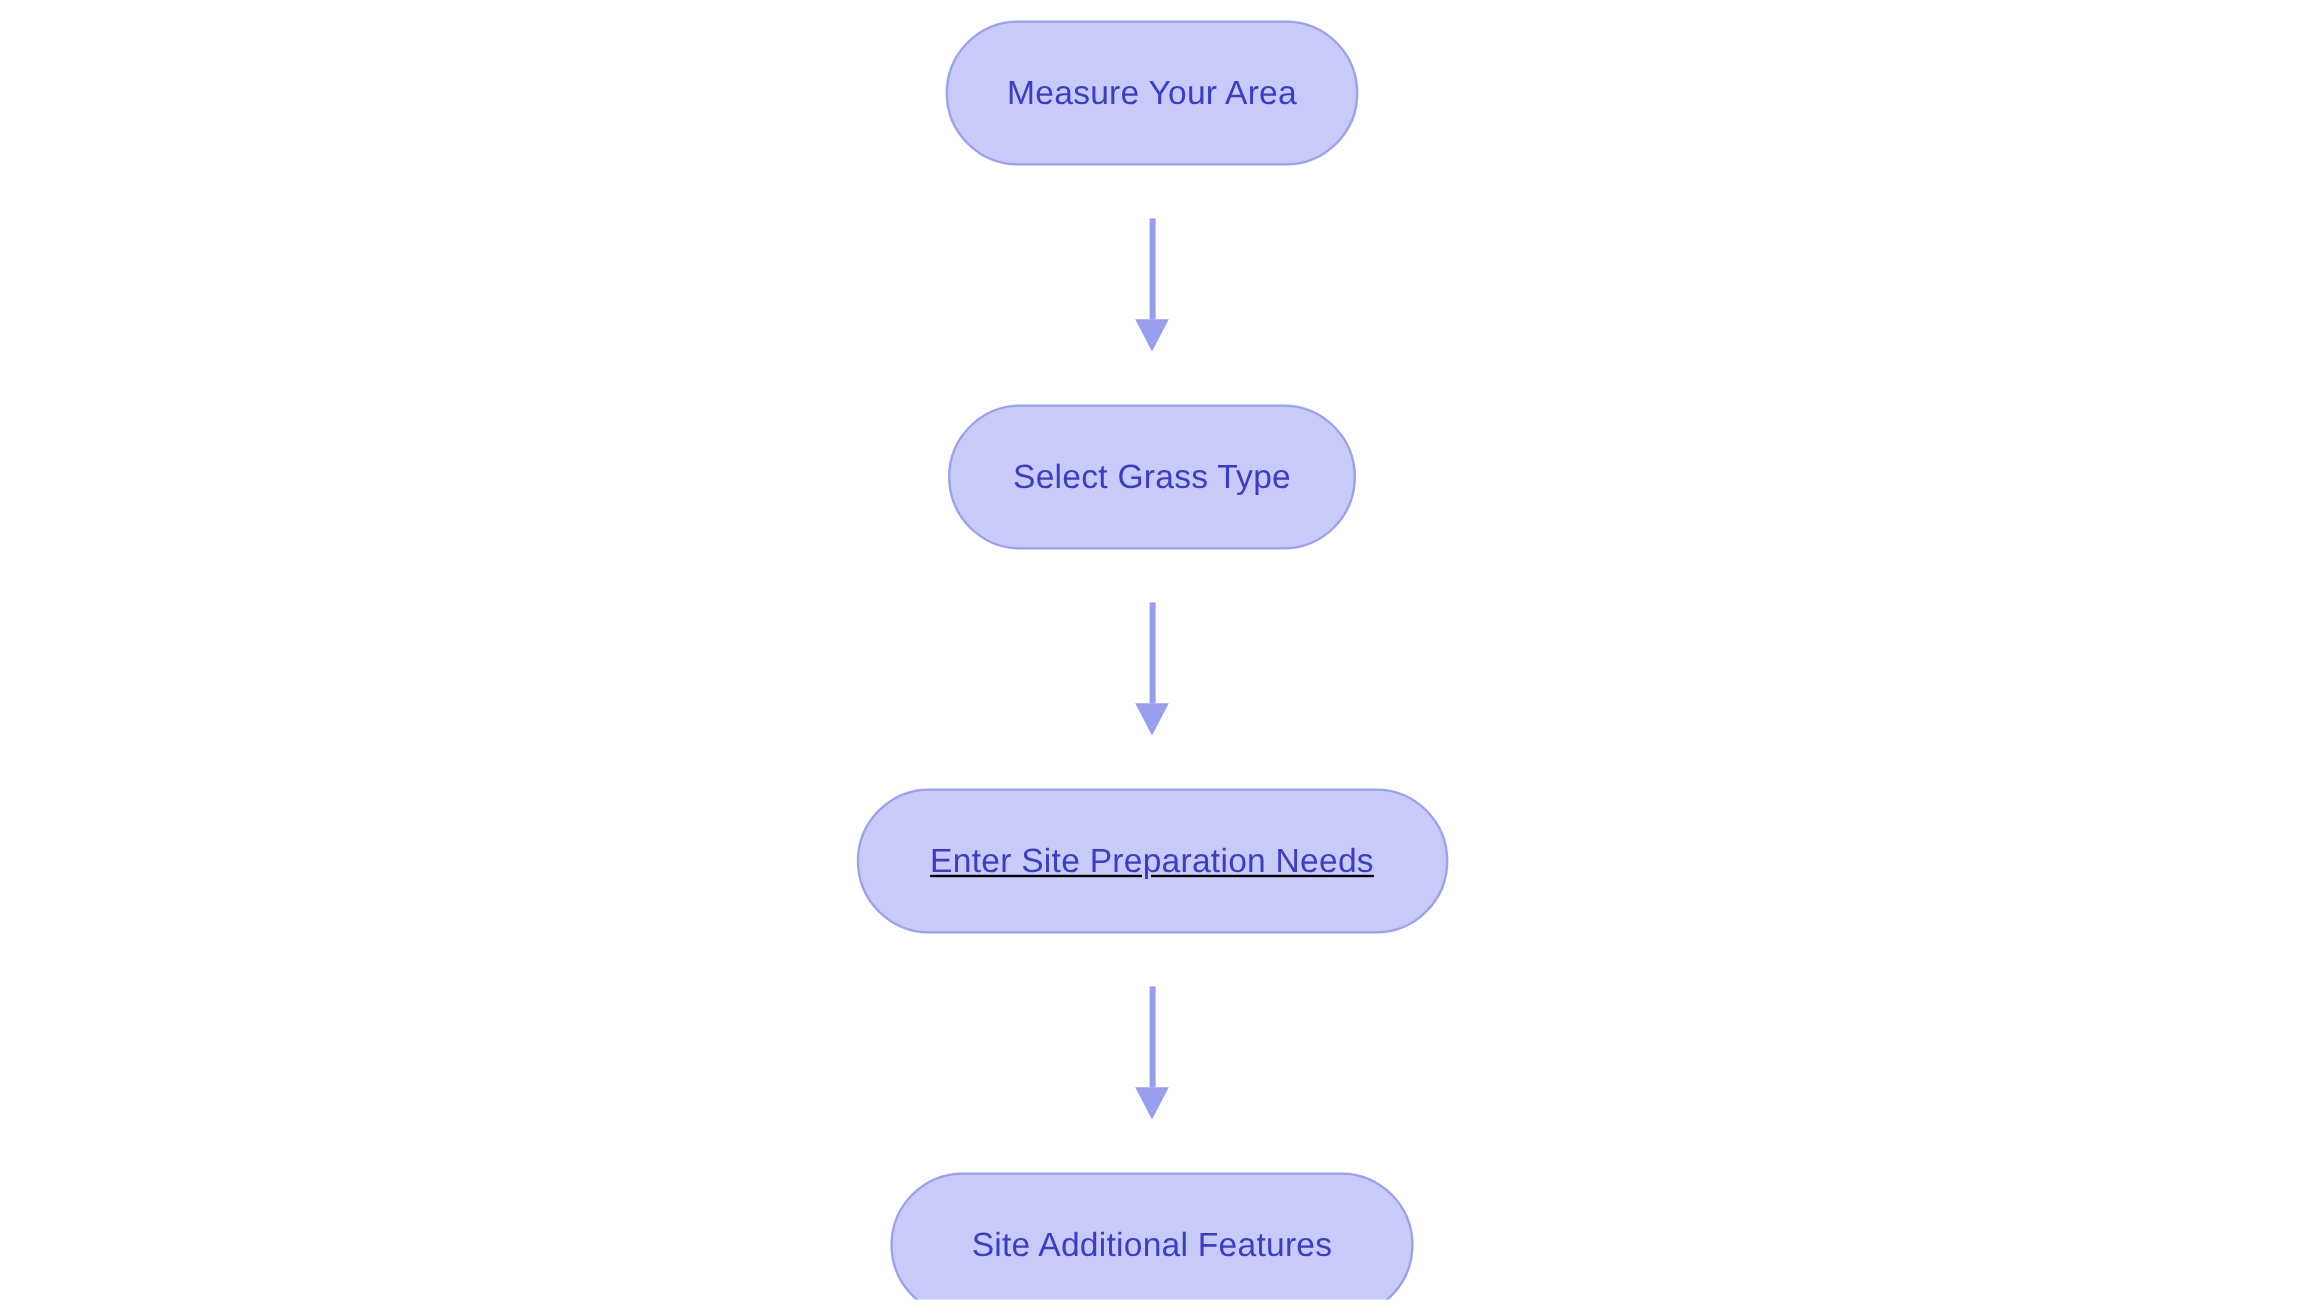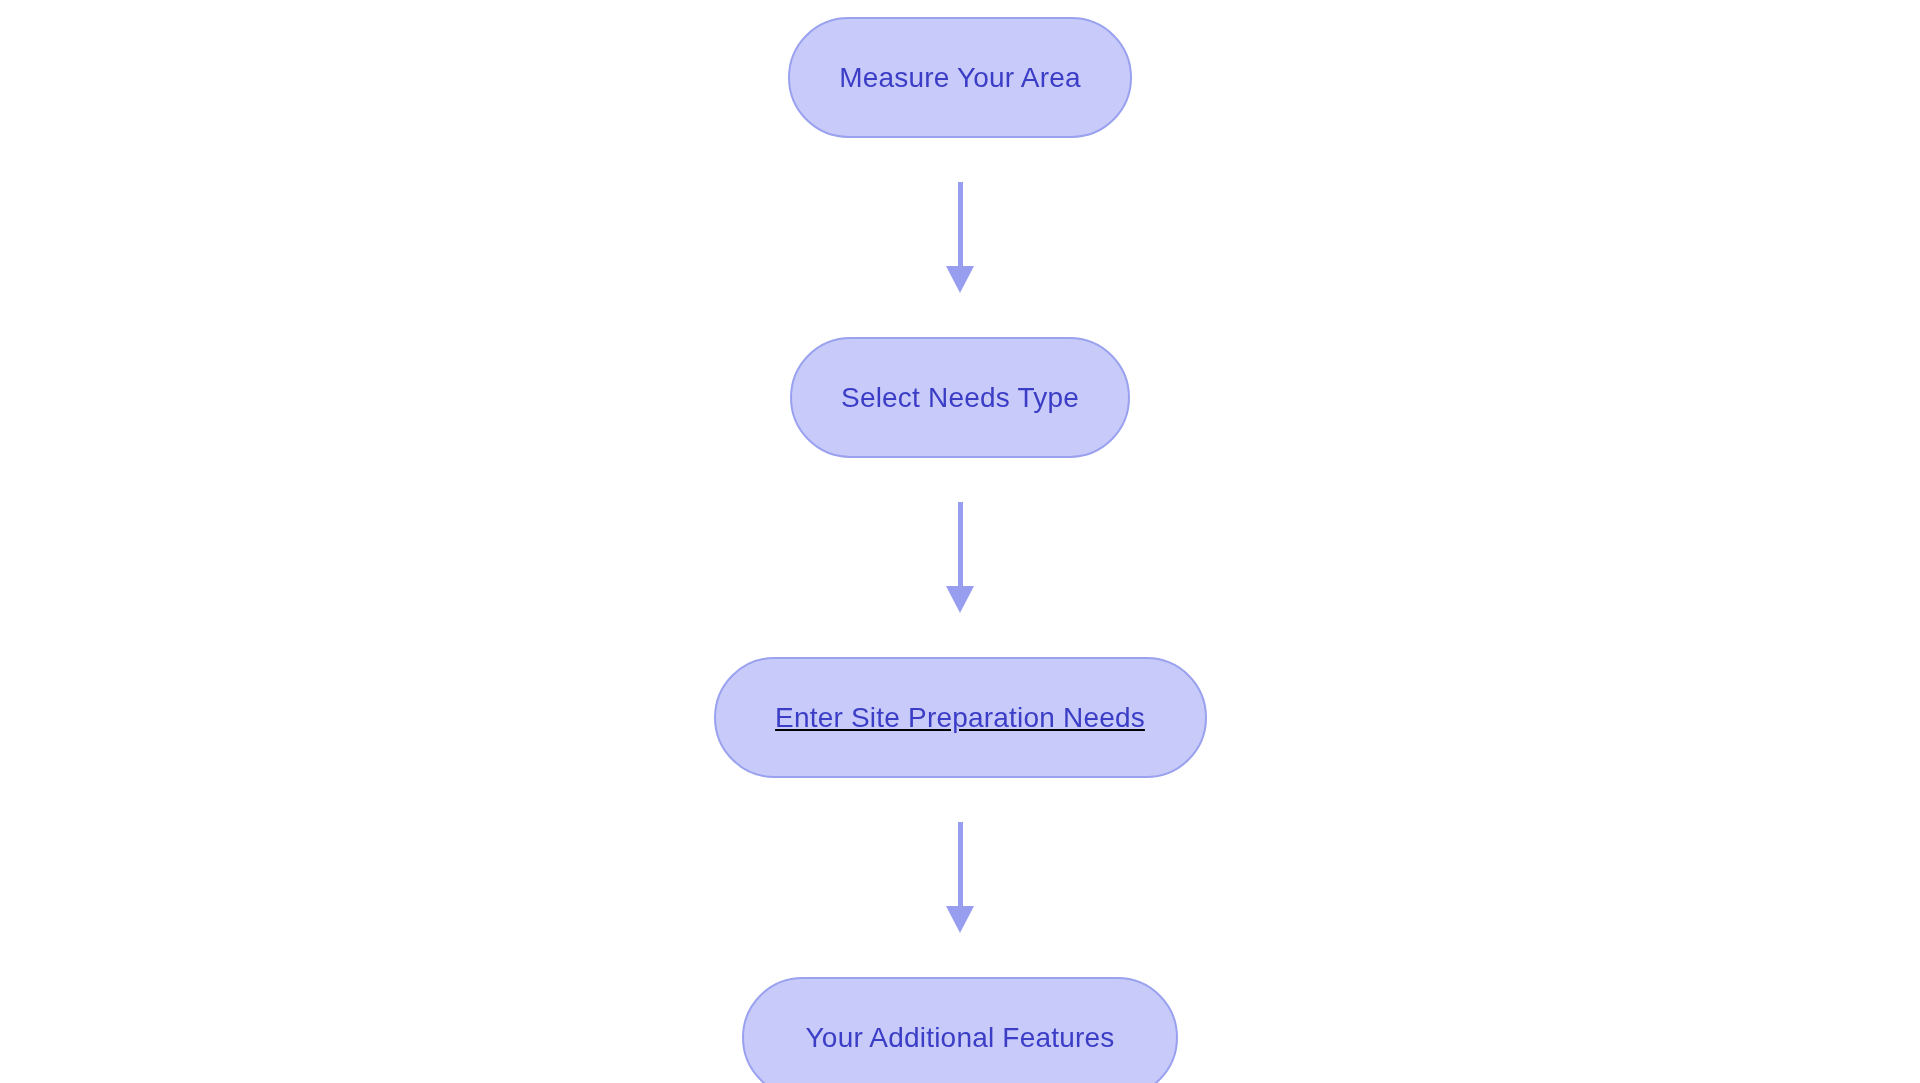--- a/index.html
+++ b/index.html
@@ -76,39 +76,39 @@
   <div class="node node-0">
     <span class="node-label">Measure Your Area</span>
   </div>
 
   <div class="edge">
     <div class="edge-shaft"></div>
     <div class="edge-head"></div>
   </div>
 
   <div class="node node-1">
-    <span class="node-label">Select Needs Type</span>
+    <span class="node-label">Select Grass Type</span>
   </div>
 
   <div class="edge">
     <div class="edge-shaft"></div>
     <div class="edge-head"></div>
   </div>
 
   <div class="node node-2">
     <span class="node-label">Enter Site Preparation Needs</span>
   </div>
 
   <div class="edge">
     <div class="edge-shaft"></div>
     <div class="edge-head"></div>
   </div>
 
   <div class="node node-3">
-    <span class="node-label">Your Additional Features</span>
+    <span class="node-label">Site Additional Features</span>
   </div>
 
   <div class="edge">
     <div class="edge-shaft"></div>
     <div class="edge-head"></div>
   </div>
 
 
 </div>
 

